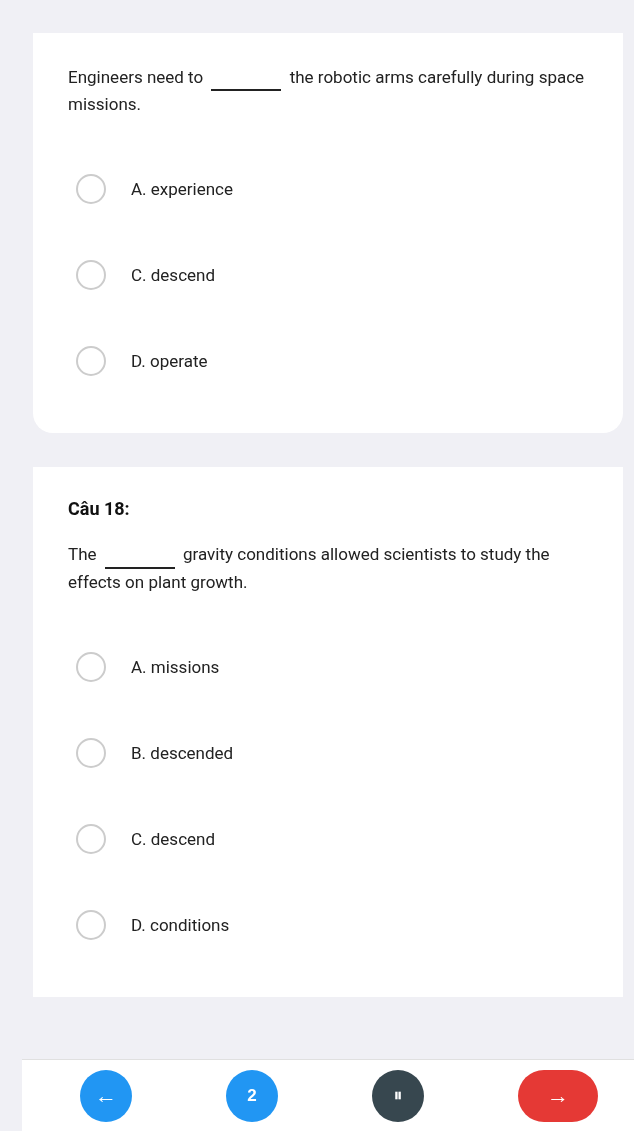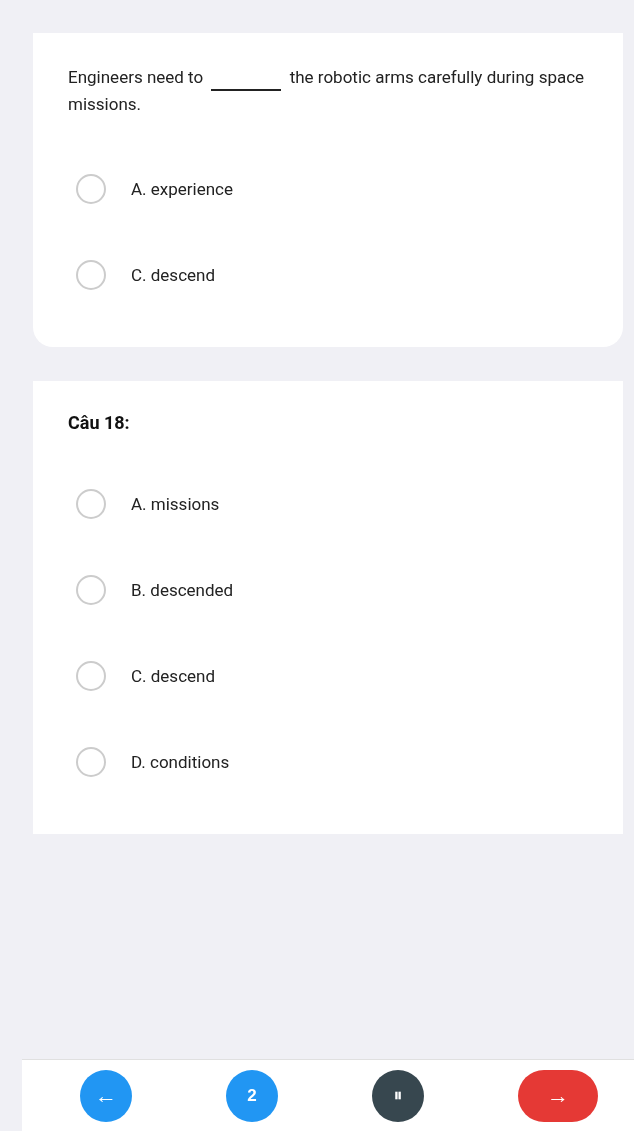--- a/index.html
+++ b/index.html
@@ -78,21 +78,21 @@
     .question-card-2 {
       background-color: #ffffff;
       padding: 20px 24px 40px 24px;
       margin-bottom: 0;
     }
 
     .question-number {
       font-size: 18px;
       font-weight: 700;
       color: #111111;
-      margin-bottom: 28px;
+      margin-bottom: 0;
     }
 
     .bottom-nav {
       position: fixed;
       bottom: 0;
       width: 634px;
       height: 72px;
       background-color: #ffffff;
       display: flex;
       align-items: center;
@@ -158,27 +158,34 @@
     </p>
     <ul class="options-list">
       <li class="option-item">
         <div class="radio-circle"></div>
         <span class="option-label">A. experience</span>
       </li>
       <li class="option-item">
         <div class="radio-circle"></div>
         <span class="option-label">C. descend</span>
       </li>
+      <li class="option-item">
+        <div class="radio-circle"></div>
+        <span class="option-label">D. operate</span>
+      </li>
     </ul>
   </div>
 
   <div class="section-divider"></div>
 
   <div class="question-card-2">
     <div class="question-number">Câu 18:</div>
+    <p class="question-text">
+      The <span class="blank"></span> gravity conditions allowed scientists to study the effects on plant growth.
+    </p>
     <ul class="options-list">
       <li class="option-item">
         <div class="radio-circle"></div>
         <span class="option-label">A. missions</span>
       </li>
       <li class="option-item">
         <div class="radio-circle"></div>
         <span class="option-label">B. descended</span>
       </li>
       <li class="option-item">

